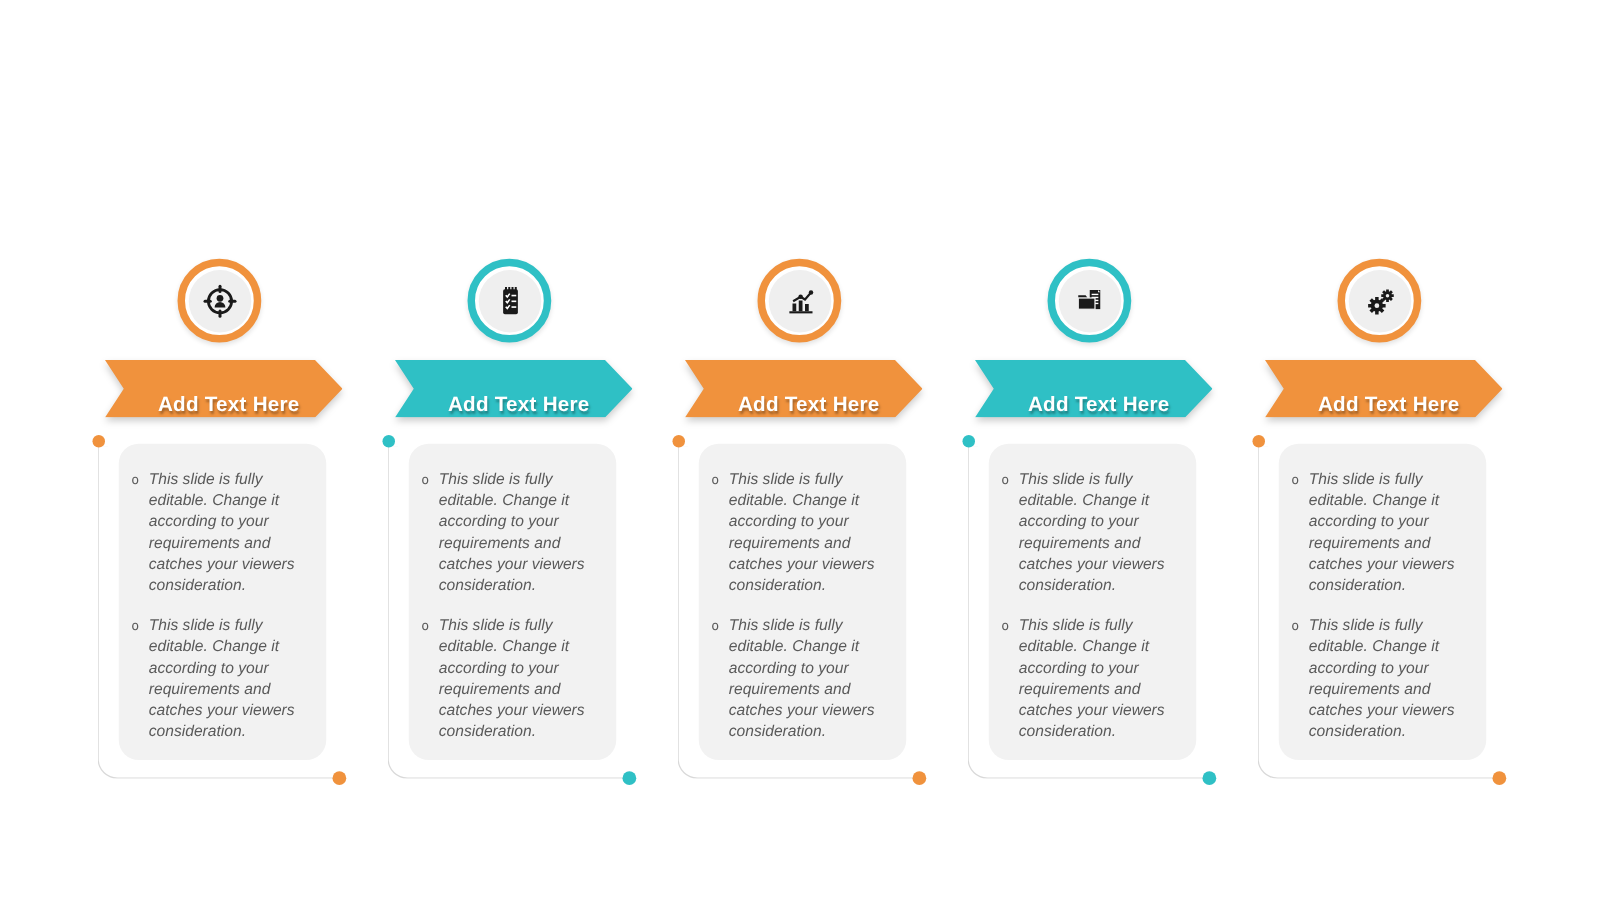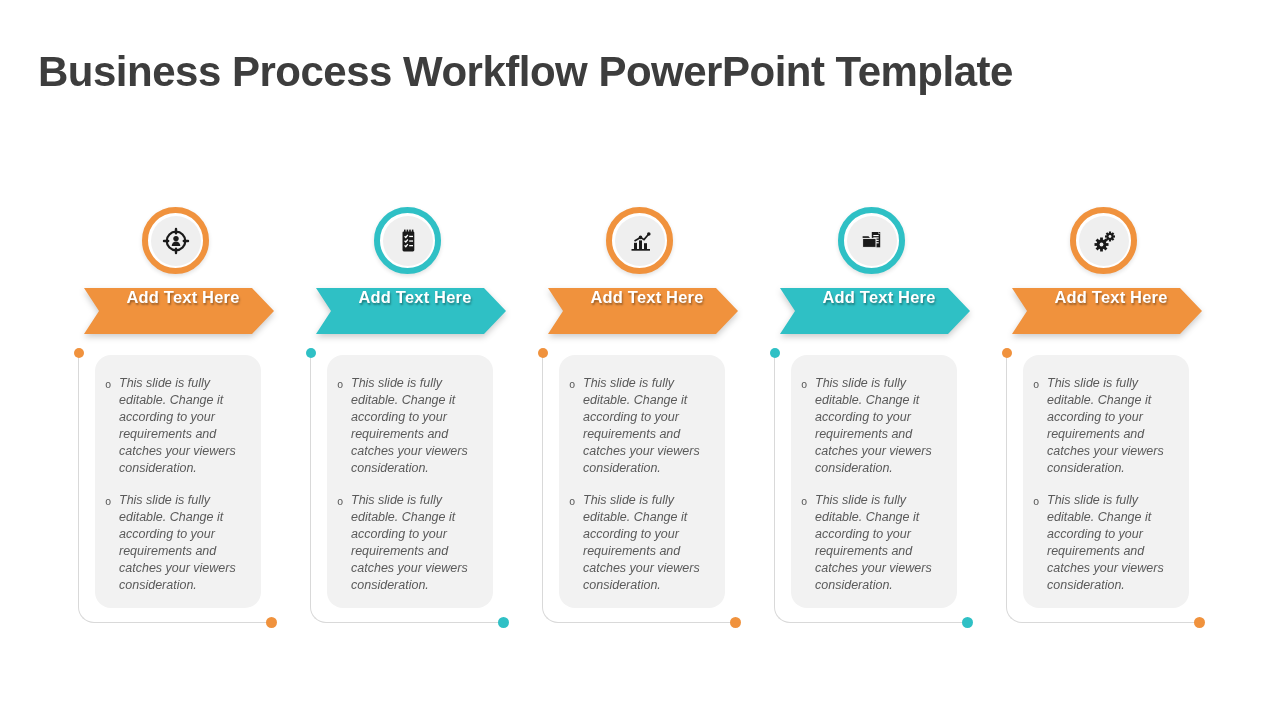--- a/index.html
+++ b/index.html
@@ -21,21 +21,21 @@
               border-radius:50%;background:#fff;display:grid;place-items:center;
               box-shadow:0 2px 4px rgba(0,0,0,.12)}
   .icon-inner{width:50px;height:50px;border-radius:50%;background:var(--inner-circle);
               display:grid;place-items:center}
   .icon-inner svg{display:block}
 
   .banner-wrap{position:absolute;left:9px;top:83px;width:190px;height:46px;
                filter:drop-shadow(0 3px 3px rgba(0,0,0,.2))}
   .banner{width:100%;height:100%;background:var(--accent);
           clip-path:polygon(0 0,168px 0,190px 50%,168px 100%,0 100%,15px 50%);
-          display:flex;align-items:flex-start;justify-content:center;padding-left:8px}
+          display:flex;align-items:flex-end;justify-content:center;padding-left:8px}
   .banner-label{color:#fff;font-weight:700;font-size:16.5px;letter-spacing:.2px;
                 text-shadow:1px 2px 2px rgba(0,0,0,.35)}
 
   .bracket{position:absolute;left:3px;top:152px;width:194px;height:266px;
            border-left:1.5px solid var(--connector-gray);
            border-bottom:1.5px solid var(--connector-gray);
            border-bottom-left-radius:16px}
   .dot{position:absolute;border-radius:50%;background:var(--accent)}
   .dot-top{left:-1px;top:143px;width:10px;height:10px}
   .dot-bottom{left:191px;top:412px;width:11px;height:11px}
@@ -46,21 +46,20 @@
           line-height:1.36;font-style:italic}
   .marker{flex:0 0 14px;font-style:normal;font-family:"DejaVu Sans Mono",monospace;
           font-size:10.5px;padding-top:2px}
   .bullet-text{flex:1}
 </style>
 </head>
 <body>
 
 <div class="slide">
 
-  <h1 class="title">Business Process Workflow PowerPoint Template</h1>
 
   <div class="column accent-orange" style="left:75px">
     <div class="icon-badge">
       <div class="icon-inner">
         <svg width="28" height="28" viewBox="0 0 28 28">
           <circle cx="14" cy="14" r="9.3" fill="none" stroke="#1A1A1A" stroke-width="2.2"></circle>
           <g stroke="#1A1A1A" stroke-width="2.4" stroke-linecap="round">
             <line x1="14" y1="2" x2="14" y2="6.2"></line>
               <line x1="14" y1="21.8" x2="14" y2="26"></line>
             <line x1="2" y1="14" x2="6.2" y2="14"></line>

